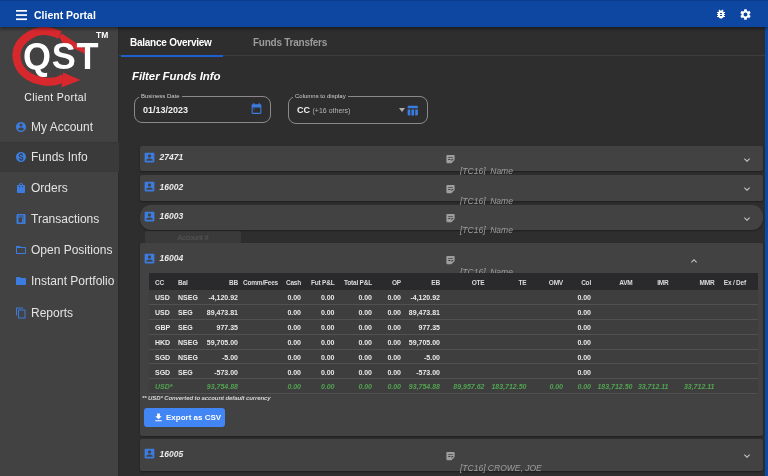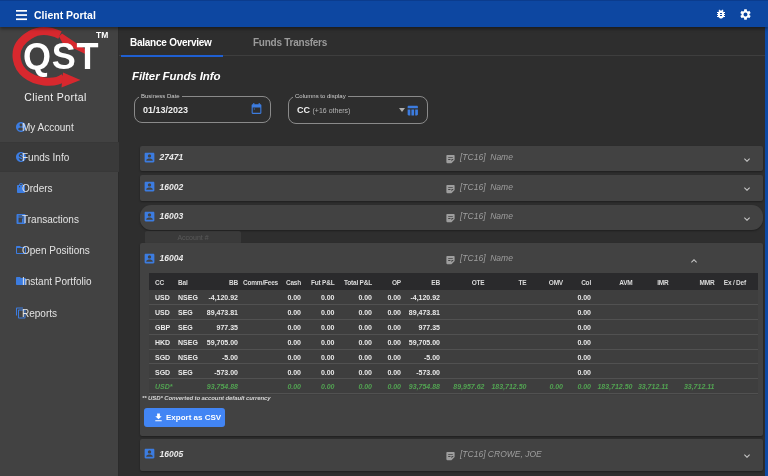--- a/index.html
+++ b/index.html
@@ -10,22 +10,22 @@
 
   
   #topbar { left:0; top:0; width:768px; height:27px; background:#0d47a1;
     border-top:1px solid #0b3c8d; box-shadow:0 2px 3px rgba(0,0,0,0.4); z-index:30; }
   #topbar .title { position:absolute; left:34px; top:8px; font-size:10.5px; font-weight:bold; color:#fff; }
 
   
   #sidebar { left:0; top:27px; width:119px; height:449px; background:#424242;
     border-right:1px solid #2b2b2b; z-index:20; }
   .menuitem { position:absolute; left:0; width:119px; height:30px; }
-  .menuitem .mtxt { position:absolute; left:22px; top:50%; transform:translateY(-50%);
-    font-size:10px; color:#e3e3e3; white-space:nowrap; }
+  .menuitem .mtxt { position:absolute; left:31px; top:50%; transform:translateY(-50%);
+    font-size:12px; color:#e3e3e3; white-space:nowrap; }
   .menuitem svg { position:absolute; left:15px; top:50%; transform:translateY(-50%); }
   .mi-active { background:#3a3a3a; border-top:1px solid #383838; border-bottom:1px solid #383838; }
 
   
   #tabs { left:119px; top:27px; width:649px; height:29px; border-bottom:1px solid rgba(255,255,255,0.08); }
   .tab { position:absolute; top:0; height:28px; line-height:31px; font-size:10px; font-weight:bold; letter-spacing:-0.25px; color:#9b9b9b; white-space:nowrap; }
   .tab.active { color:#fff; }
   #inkbar { position:absolute; left:2px; top:27.5px; width:102px; height:2.5px; background:#1f5fd1; }
 
   h1.filter { position:absolute; left:132px; top:69.5px; font-size:11.5px; font-weight:bold; color:#fff; letter-spacing:-0.1px;font-style:italic; }
@@ -35,21 +35,21 @@
     font-size:6px; color:#cfcfcf; white-space:nowrap; }
   .obox .val { position:absolute; left:8px; top:50%; transform:translateY(-50%);
     font-size:9px; font-weight:bold; color:#f0f0f0; white-space:nowrap; }
 
   
   .acc { position:absolute; left:140px; width:623px; background:#424242; border-radius:2px;
     box-shadow:0 1px 2px rgba(0,0,0,0.35); }
   .acc .num { position:absolute; left:19.5px; top:calc(50% - 1.5px); transform:translateY(-50%);
     font-size:8.5px; font-style:italic; font-weight:bold; color:#ececec; }
   .acc .mid { position:absolute; left:305px; top:calc(50% - 1.5px); transform:translateY(-50%); height:12px; }
-  .acc .midtxt { position:absolute; left:15px; top:1px; font-size:8.5px; font-style:italic;
+  .acc .midtxt { position:absolute; left:15px; top:15px; font-size:8.5px; font-style:italic;
     color:#9e9e9e; white-space:nowrap;text-align:center; }
   .acc .chev { position:absolute; right:10px; top:calc(50% - 1px); transform:translateY(-50%); height:12px; }
 
   
   #tbl { position:absolute; left:149px; top:273px; width:609px; height:121.5px; background:#3e3e3e; }
   #thead { position:absolute; left:0; top:0; width:609px; height:17px; background:#2a2a2c; }
   .hc { position:absolute; top:0; height:15.5px; line-height:20px; font-size:6.5px; letter-spacing:-0.2px; font-weight:bold; color:#dadada; white-space:nowrap; }
   .trow { position:absolute; left:0; width:609px; height:14.9px; border-bottom:1px solid rgba(255,255,255,0.10); }
   .tc { position:absolute; top:0; height:14.85px; line-height:15px; font-size:7px; font-weight:bold; color:#eaeaea; white-space:nowrap; }
   .green .tc { color:#52a352; font-style:italic; }

